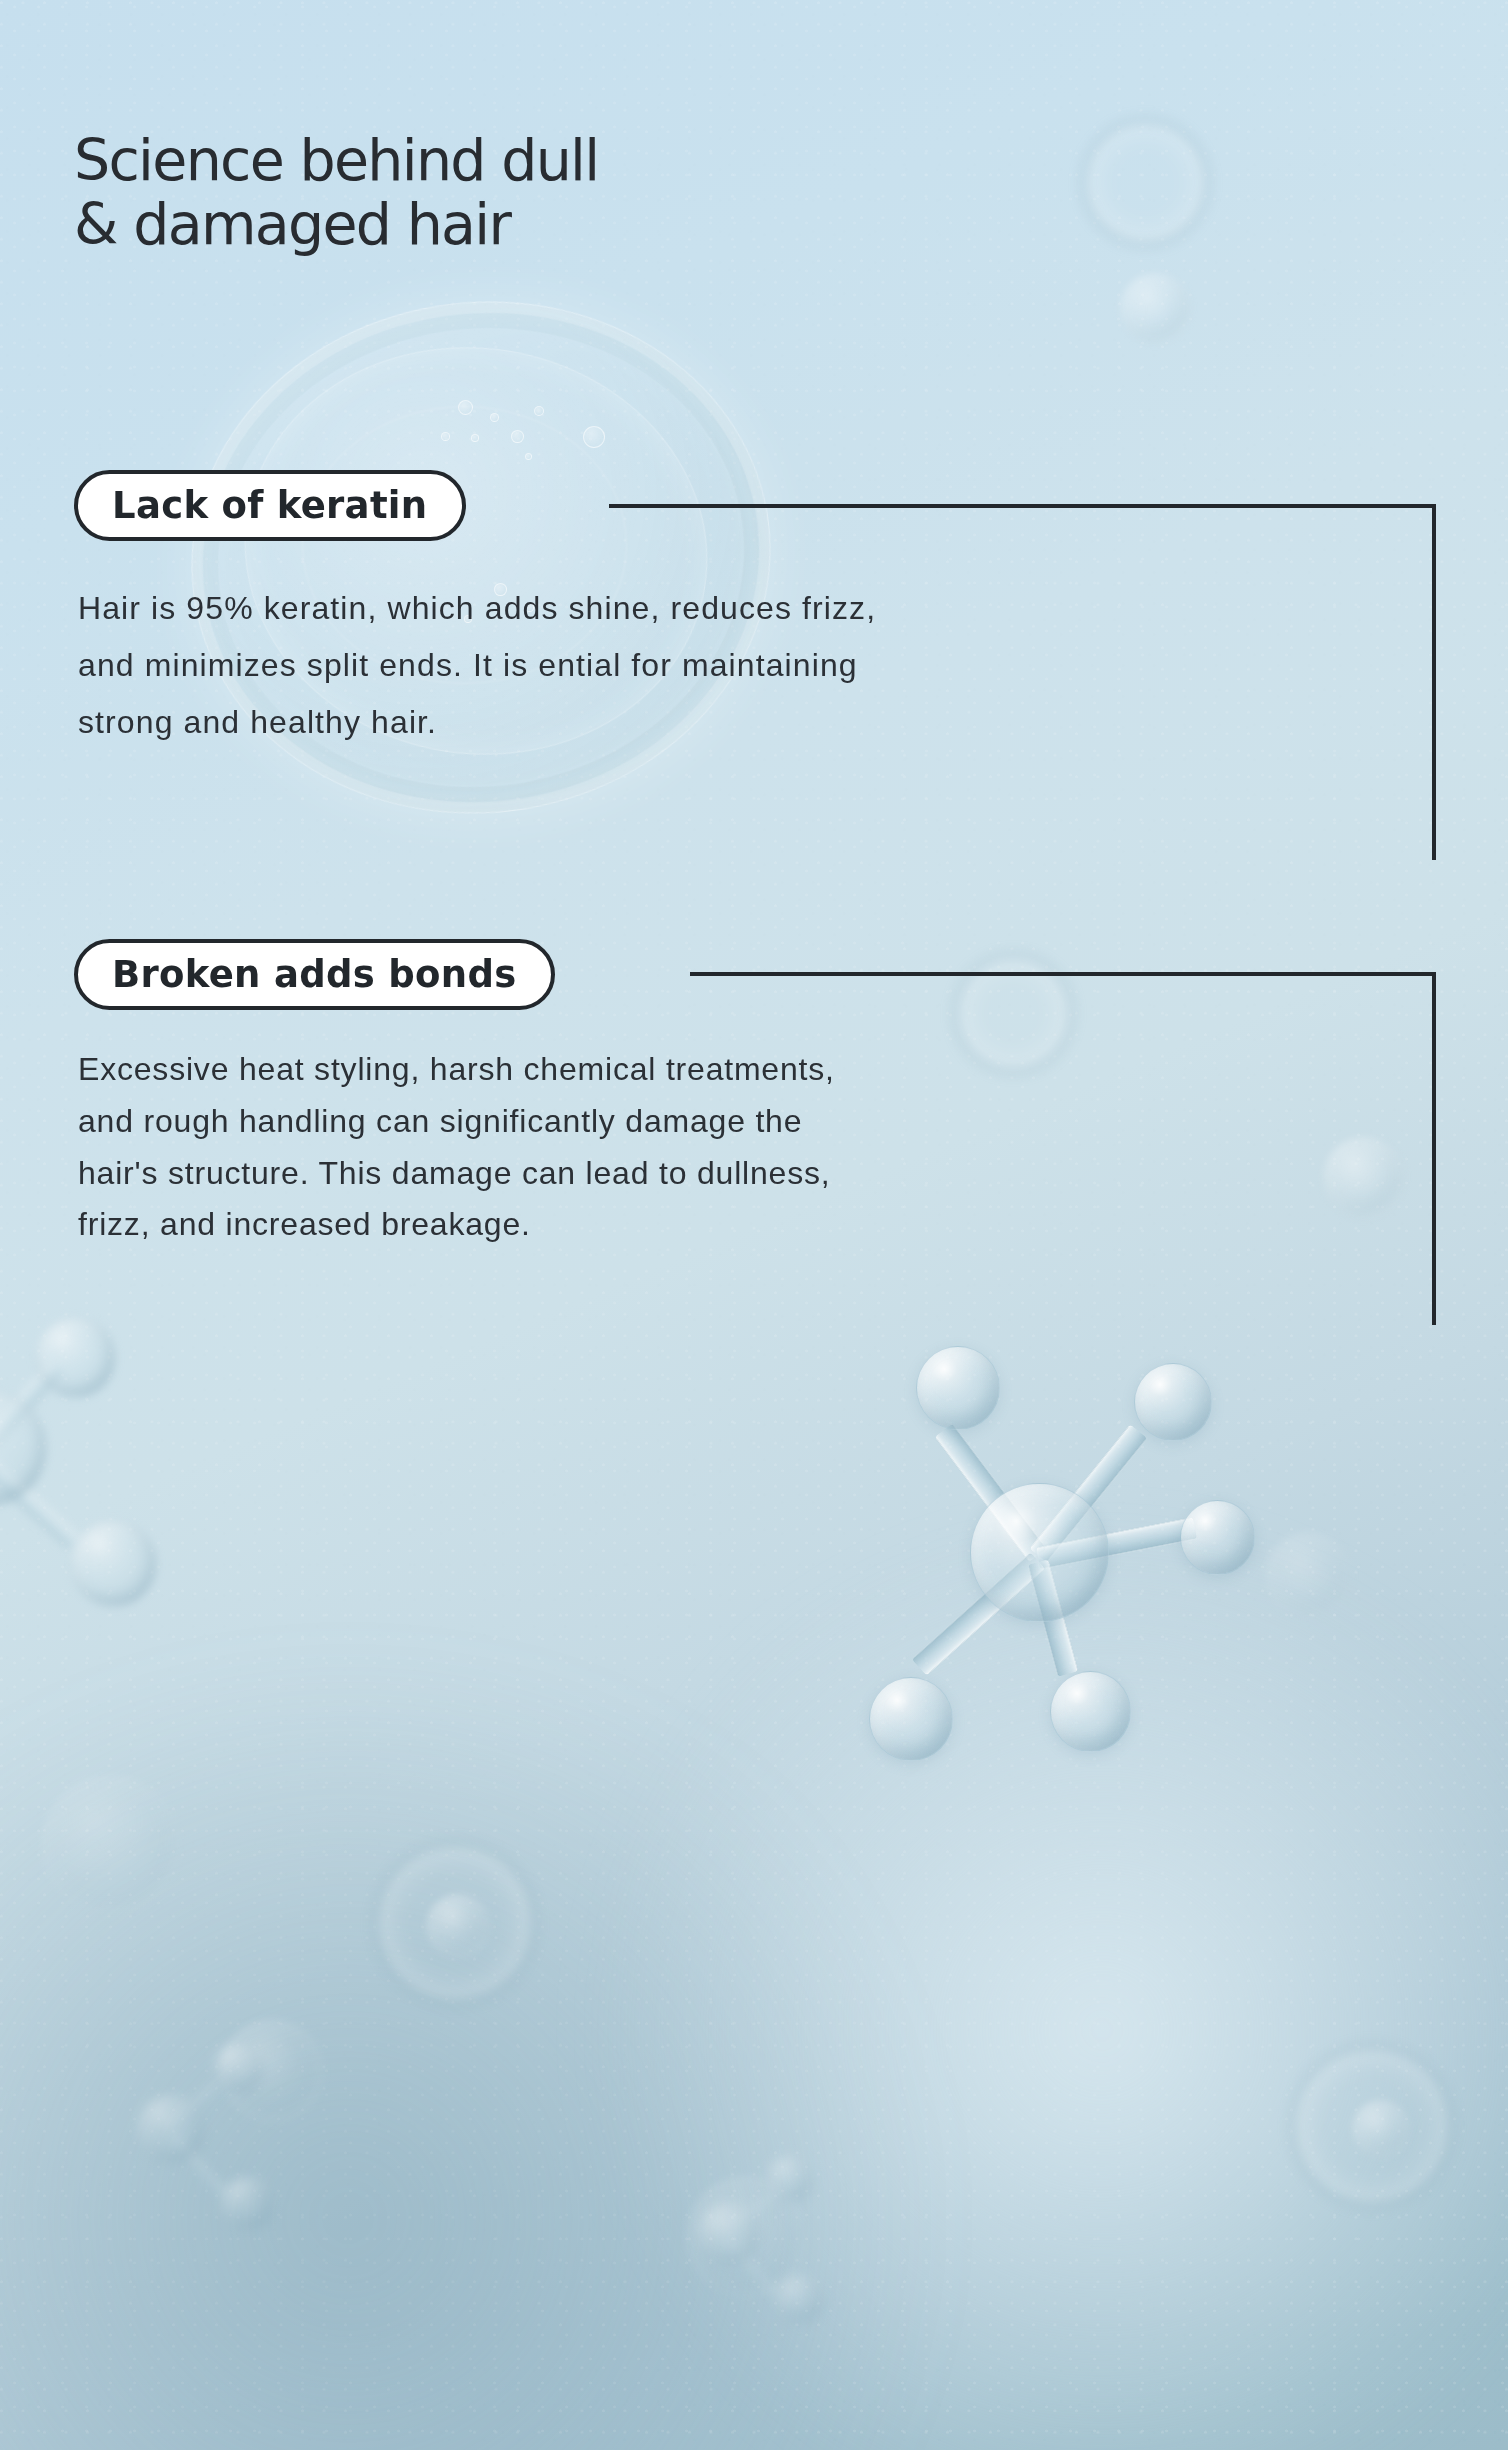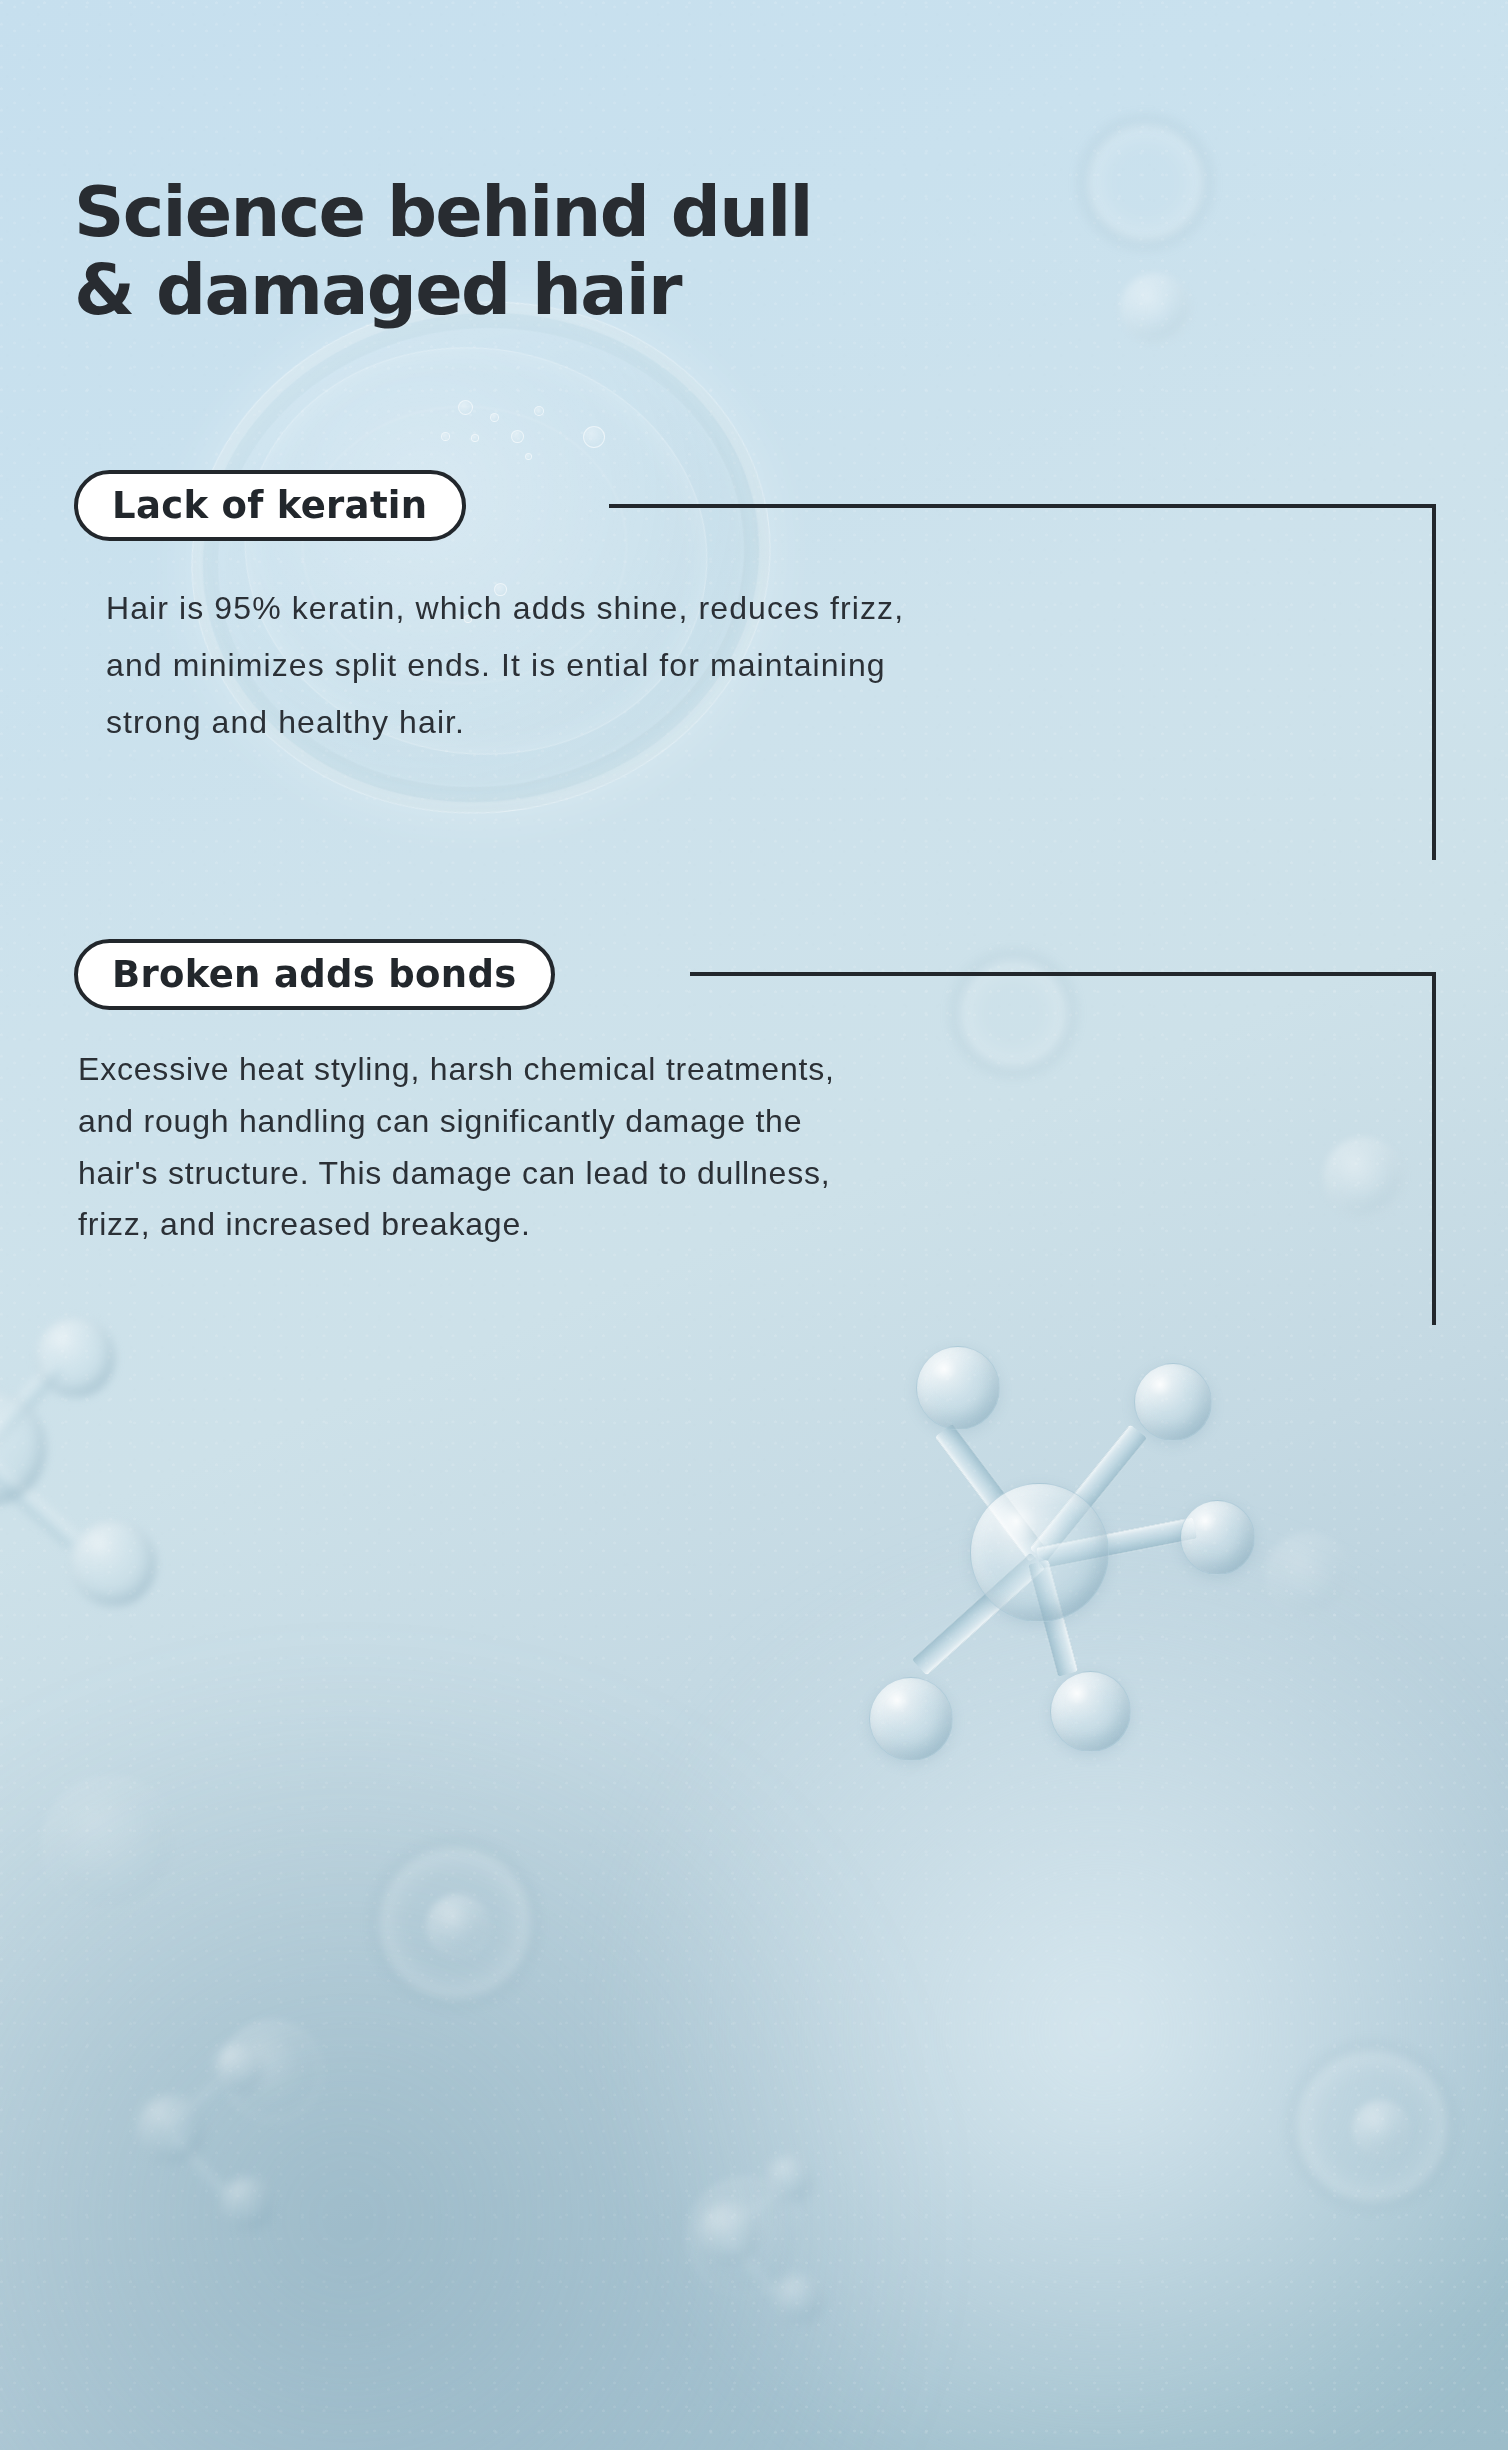--- a/index.html
+++ b/index.html
@@ -129,27 +129,26 @@
   .frag{ position:absolute; filter:blur(4.1px); opacity:.62; }
   .frag .msph{ box-shadow:inset -4.6px -5.8px 14px rgba(90,130,152,.45), inset 4.6px 5.8px 12.8px rgba(255,255,255,.55); }
 
   
   #content{ position:absolute; inset:0; }
 
   .title{
     position:absolute; left:74px; top:129px;
     width:1102px;
     font-family:"DejaVu Sans", sans-serif;
-    font-weight:700;
-    font-size:70px;
+    font-weight:400;
+    font-size:57px;
     line-height:1.12;
     letter-spacing:-1.7px;
     color:#282c31;
     white-space:pre-line;
-    margin-top:44px;
   }
 
   
   .pill{
     position:absolute;
     height:71px;
     background:#ffffff;
     border:4.1px solid #22272c;
     border-radius:41px;
     display:flex; align-items:center; justify-content:center;
@@ -275,21 +274,21 @@
     <h1 class="title">Science behind dull
 &amp; damaged hair</h1>
 
     <div class="bracket-h" style="left:609px;top:504px;width:827px;"></div>
     <div class="bracket-v" style="left:1432px;top:504px;height:356px;"></div>
 
     <div class="pill" style="left:74px;top:470px;">
       <span>Lack of keratin</span>
     </div>
 
-    <p class="para p1" style="left:78px;top:580px;width:1352px;margin-left:28px;">Hair is 95% keratin, which adds shine, reduces frizz,
+    <p class="para p1" style="left:78px;top:580px;width:1352px;">Hair is 95% keratin, which adds shine, reduces frizz,
 and minimizes split ends. It is ential for maintaining
 strong and healthy hair.</p>
 
     <div class="bracket-h" style="left:690px;top:972px;width:746px;"></div>
     <div class="bracket-v" style="left:1432px;top:972px;height:353px;"></div>
 
     <div class="pill" style="left:74px;top:939px;">
       <span>Broken adds bonds</span>
     </div>
 

